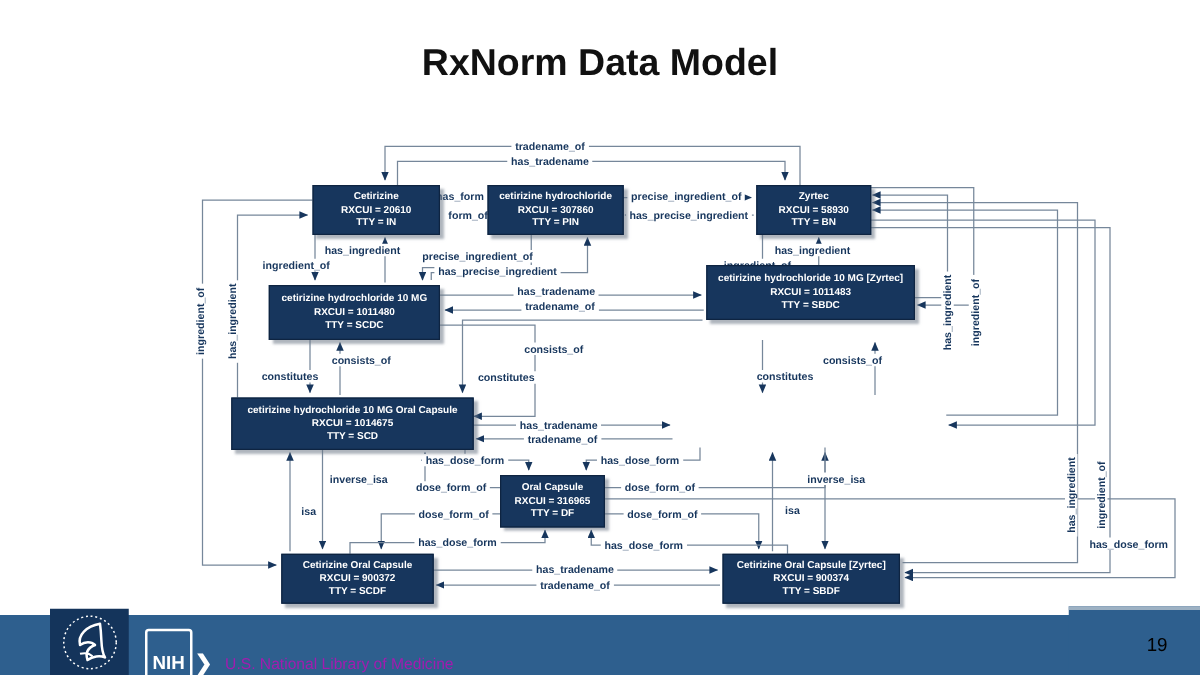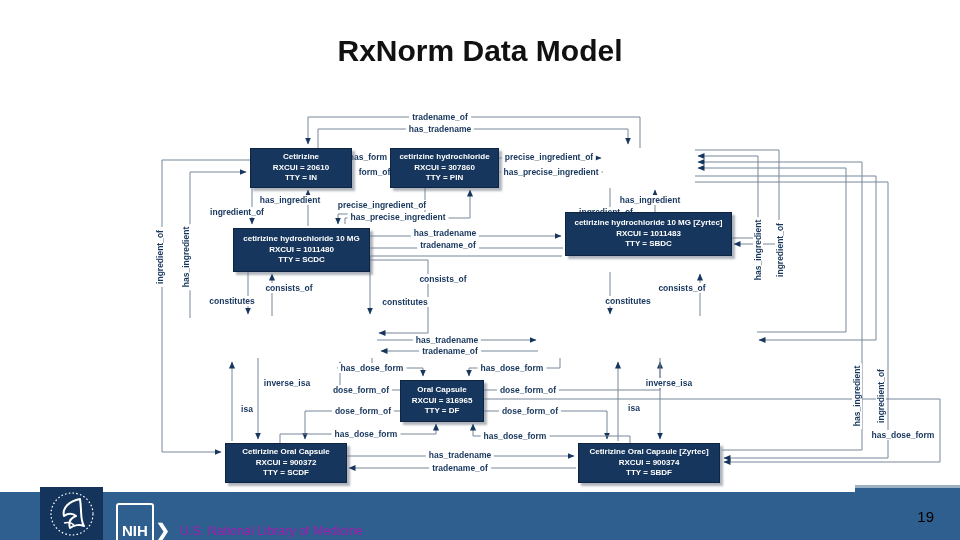--- a/index.html
+++ b/index.html
@@ -99,29 +99,39 @@
   <div class="node" style="left: 250px; top: 148px; width: 100px; height: 38px;">
         <span>Cetirizine</span>
         <span>RXCUI = 20610</span>
         <span>TTY = IN</span>
       </div>
       <div class="node" style="left: 390px; top: 148px; width: 107px; height: 38px;">
         <span>cetirizine hydrochloride</span>
         <span>RXCUI = 307860</span>
         <span>TTY = PIN</span>
       </div>
-      <div class="node" style="left: 215px; top: 228px; width: 135px; height: 42px; margin-left: 18px;">
+      <div class="node" style="left: 605px; top: 148px; width: 90px; height: 38px;">
+        <span>Zyrtec</span>
+        <span>RXCUI = 58930</span>
+        <span>TTY = BN</span>
+      </div>
+      <div class="node" style="left: 215px; top: 228px; width: 135px; height: 42px;">
         <span>cetirizine hydrochloride 10 MG</span>
         <span>RXCUI = 1011480</span>
         <span>TTY = SCDC</span>
       </div>
       <div class="node" style="left: 565px; top: 212px; width: 165px; height: 42px;">
         <span>cetirizine hydrochloride 10 MG [Zyrtec]</span>
         <span>RXCUI = 1011483</span>
         <span>TTY = SBDC</span>
+      </div>
+      <div class="node" style="left: 185px; top: 318px; width: 192px; height: 40px;">
+        <span>cetirizine hydrochloride 10 MG Oral Capsule</span>
+        <span>RXCUI = 1014675</span>
+        <span>TTY = SCD</span>
       </div>
       <div class="node" style="left: 400px; top: 380px; width: 82px; height: 40px;">
         <span>Oral Capsule</span>
         <span>RXCUI = 316965</span>
         <span>TTY = DF</span>
       </div>
       <div class="node" style="left: 225px; top: 443px; width: 120px; height: 38px;">
         <span>Cetirizine Oral Capsule</span>
         <span>RXCUI = 900372</span>
         <span>TTY = SCDF</span>

